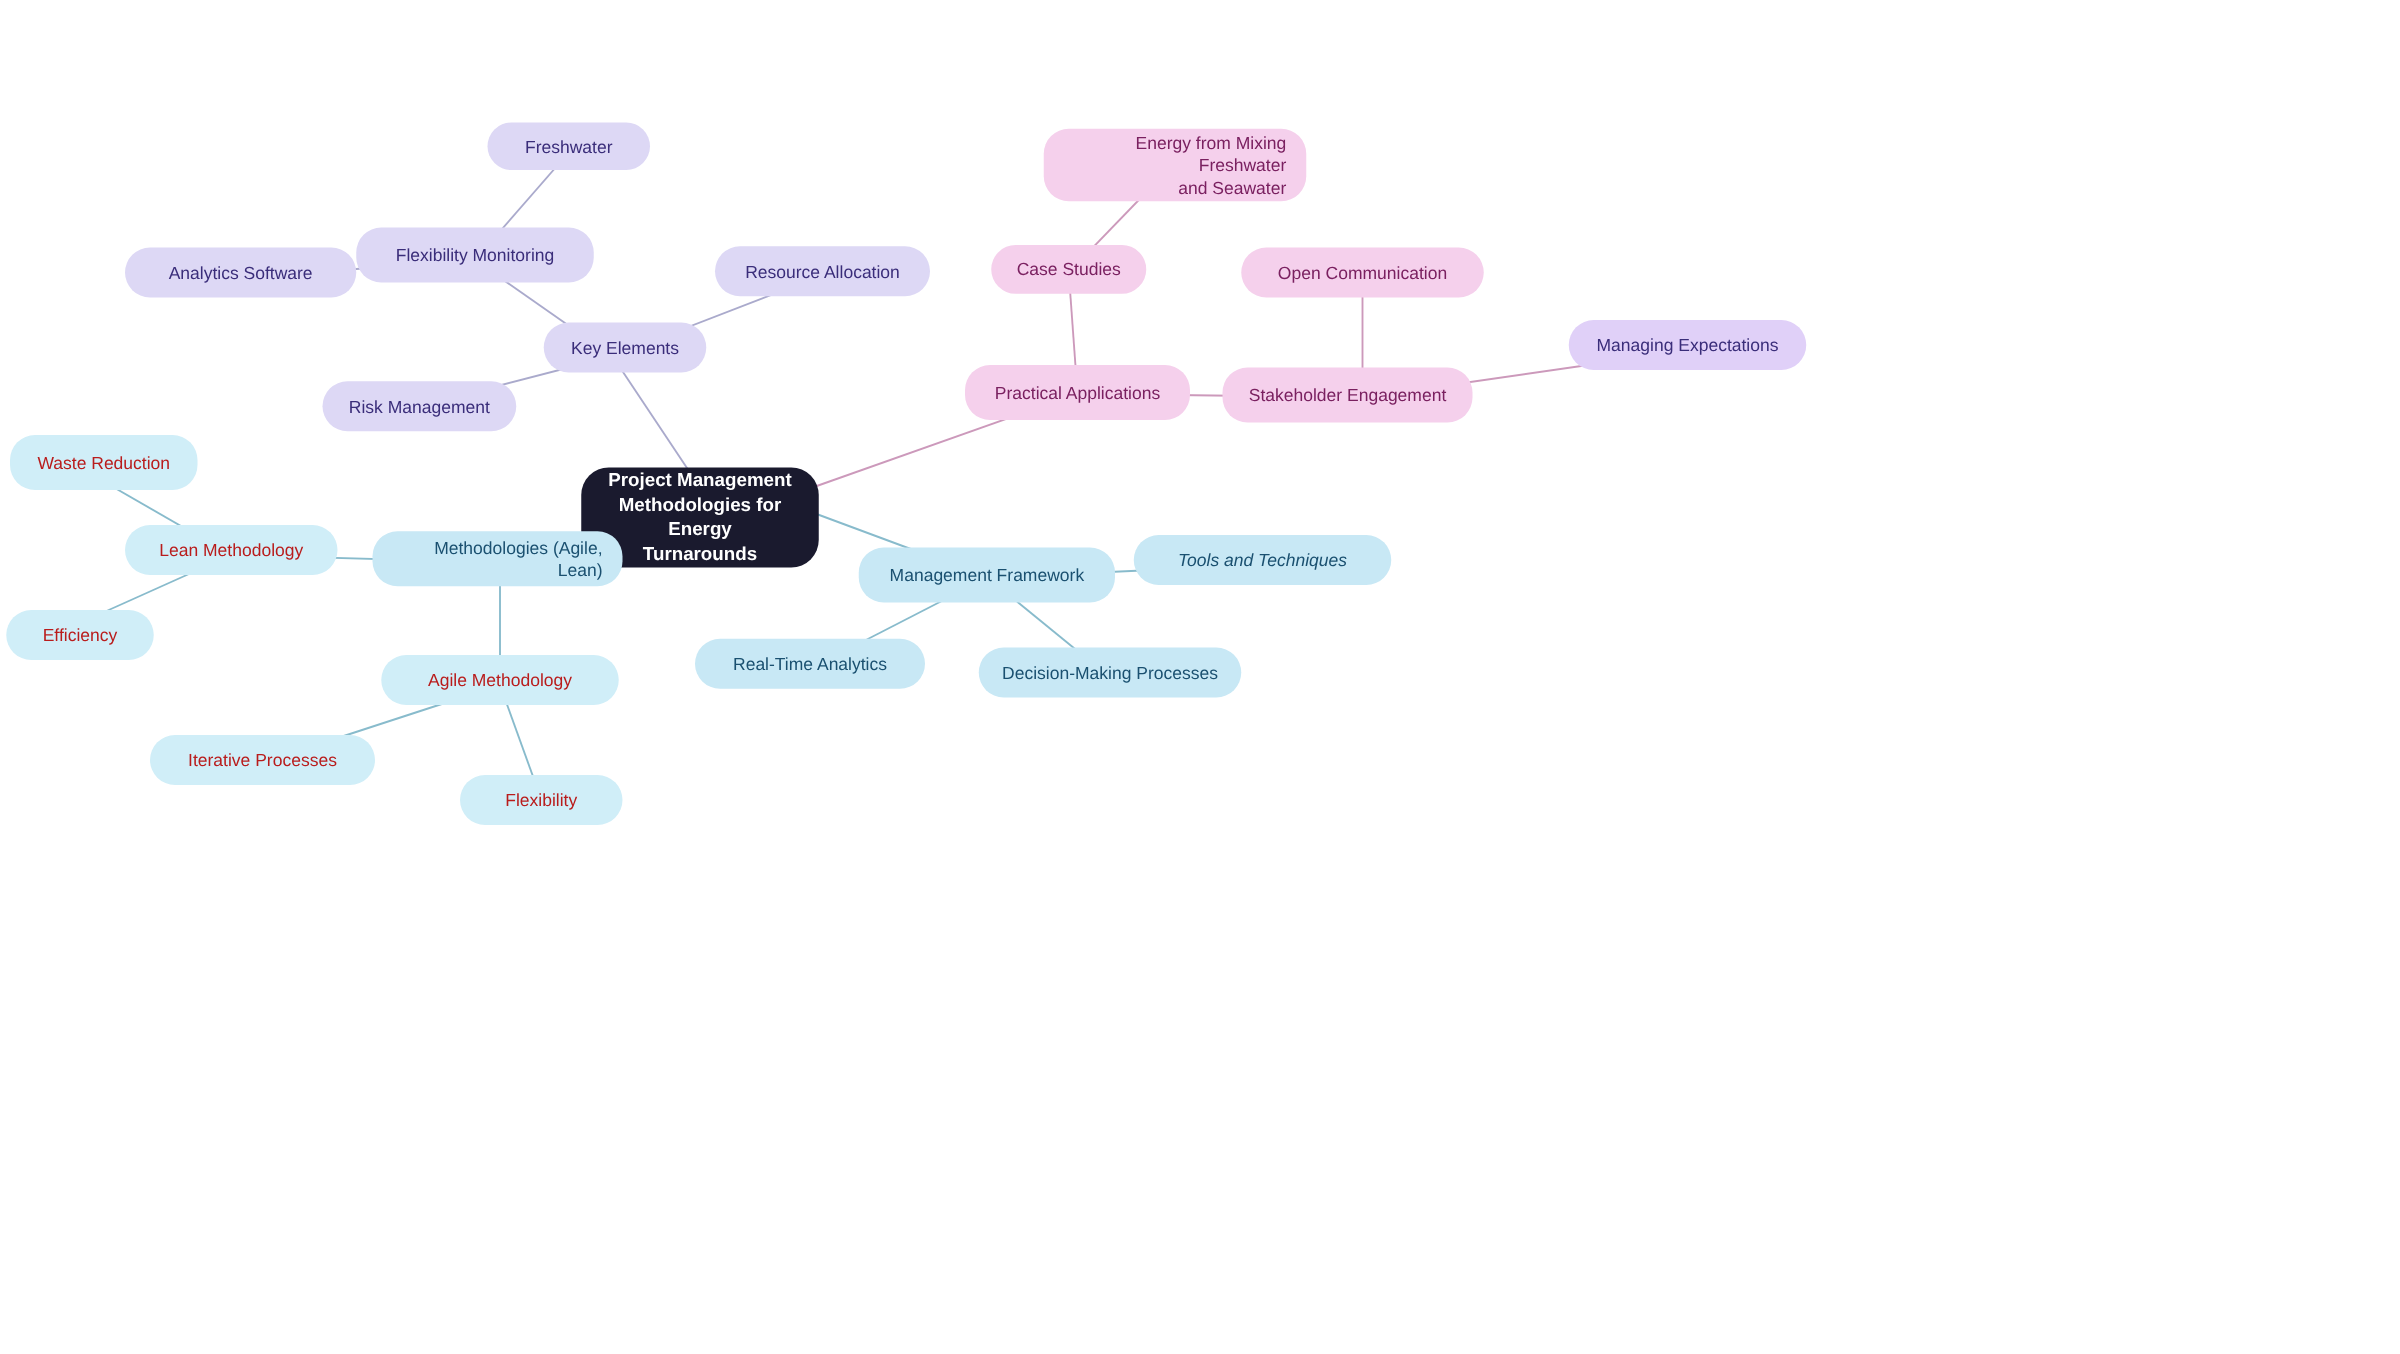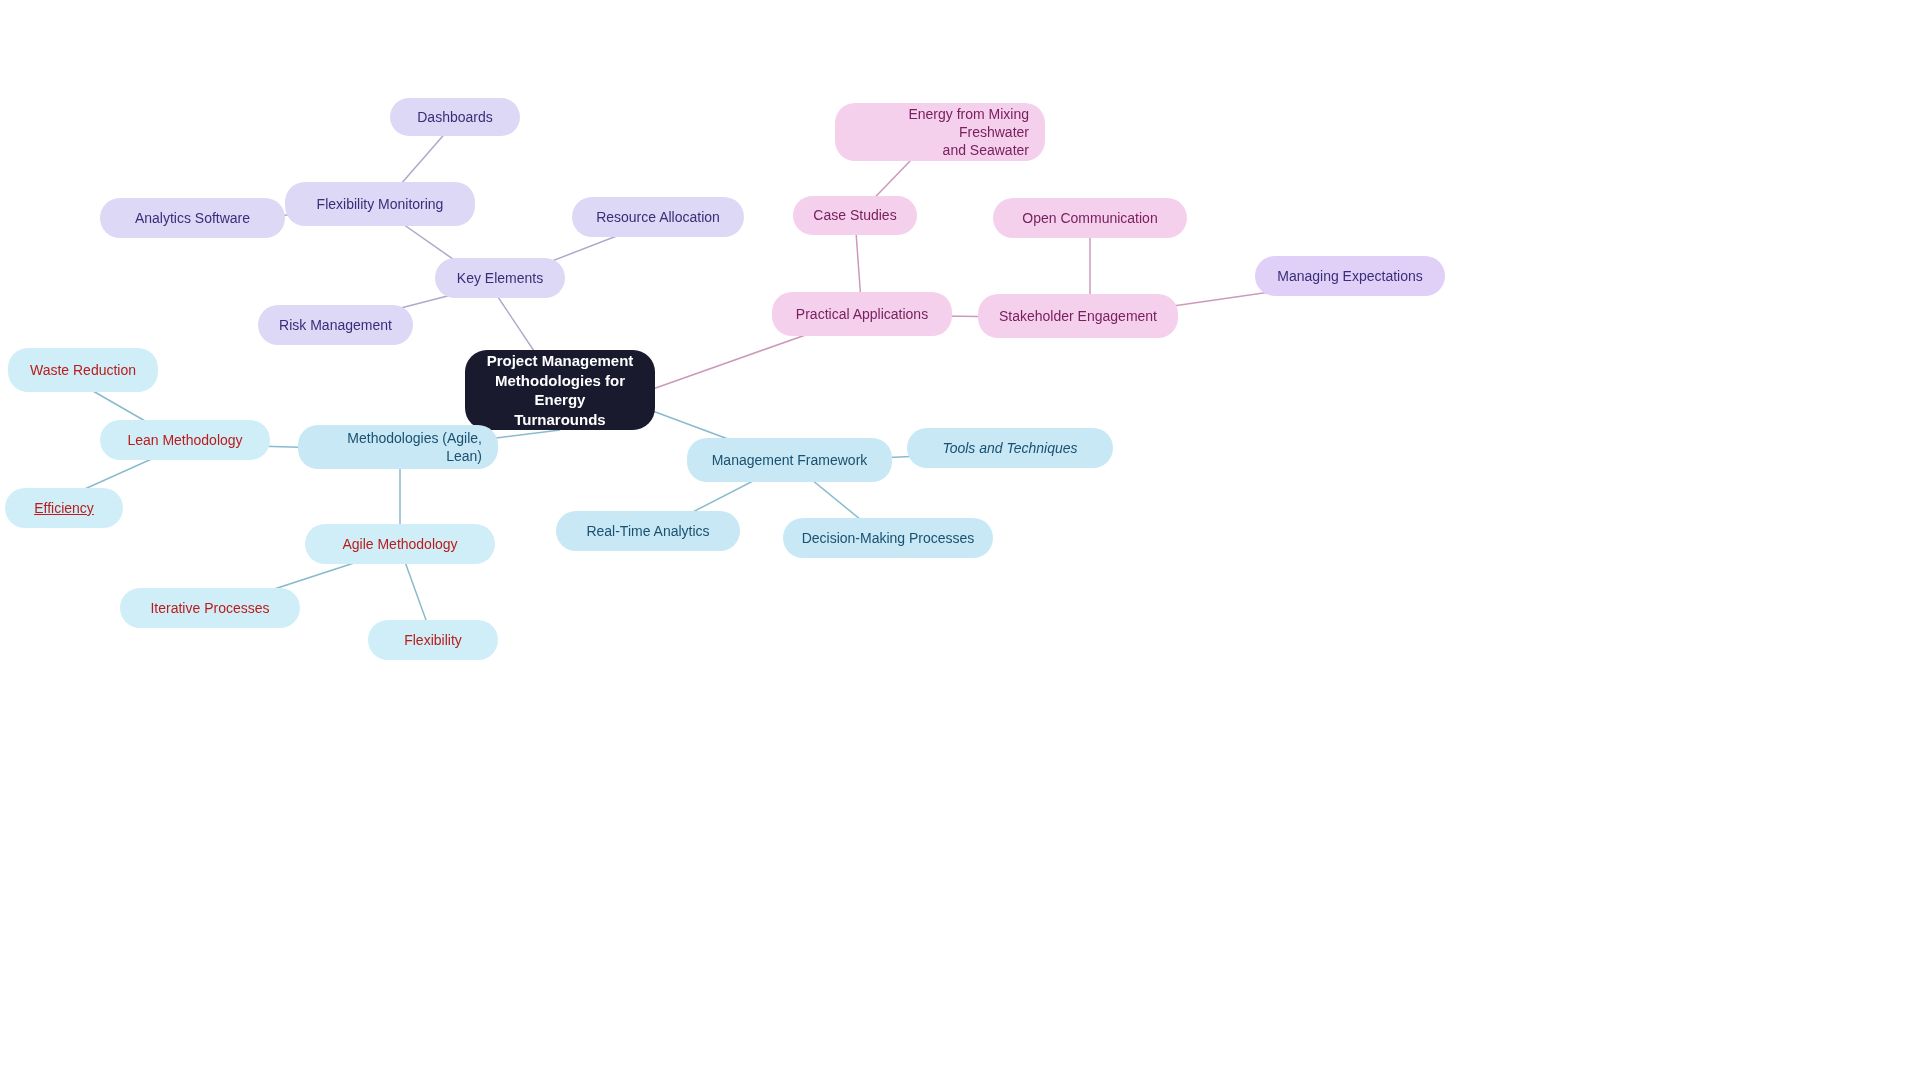--- a/index.html
+++ b/index.html
@@ -33,20 +33,21 @@
       cursor: pointer;
     }
     .node-center {
       background: #1a1a2e;
       color: #ffffff;
       font-size: 15px;
       font-weight: 600;
       border-radius: 22px;
       width: 190px;
       height: 80px;
+      margin-top: 24px;
     }
     .node-purple {
       background: #ddd8f5;
       color: #3a2d7a;
       border: none;
     }
     .node-pink {
       background: #f5d0ec;
       color: #7a2060;
       border: none;
@@ -99,21 +100,21 @@
 </svg>
 
 <div class="node node-center" style="left: 465px; top: 350px; width: 190px; height: 80px; white-space: pre-line;">Project Management
 Methodologies for Energy
 Turnarounds</div>
 
 <div class="node node-purple" style="left: 435px; top: 258px; width: 130px; height: 40px;">Key Elements</div>
 
 <div class="node node-purple" style="left: 285px; top: 182px; width: 190px; height: 44px;">Flexibility Monitoring</div>
 
-<div class="node node-purple" style="left: 390px; top: 98px; width: 130px; height: 38px;">Dashboards</div>
+<div class="node node-purple" style="left: 390px; top: 98px; width: 130px; height: 38px;">Freshwater</div>
 
 <div class="node node-purple" style="left: 100px; top: 198px; width: 185px; height: 40px;">Analytics Software</div>
 
 <div class="node node-purple" style="left: 572px; top: 197px; width: 172px; height: 40px;">Resource Allocation</div>
 
 <div class="node node-purple" style="left: 258px; top: 305px; width: 155px; height: 40px;">Risk Management</div>
 
 <div class="node node-pink" style="left: 772px; top: 292px; width: 180px; height: 44px;">Practical Applications</div>
 
 <div class="node node-pink" style="left: 793px; top: 196px; width: 124px; height: 39px;">Case Studies</div>
@@ -126,21 +127,21 @@
 <div class="node node-pink" style="left: 993px; top: 198px; width: 194px; height: 40px;">Open Communication</div>
 
 <div class="node node-purple" style="left: 1255px; top: 256px; width: 190px; height: 40px; background: #e0d0f8;">Managing Expectations</div>
 
 <div class="node node-blue" style="left: 298px; top: 425px; width: 200px; height: 44px; text-align: right;">Methodologies (Agile, Lean)</div>
 
 <div class="node node-lightblue" style="left: 100px; top: 420px; width: 170px; height: 40px;">Lean Methodology</div>
 
 <div class="node node-lightblue" style="left: 8px; top: 348px; width: 150px; height: 44px;">Waste Reduction</div>
 
-<div class="node node-lightblue" style="left: 5px; top: 488px; width: 118px; height: 40px; text-decoration: underline;">Efficiency</div>
+<div class="node node-lightblue" style="left: 5px; top: 488px; width: 118px; height: 40px;">Efficiency</div>
 
 <div class="node node-lightblue" style="left: 305px; top: 524px; width: 190px; height: 40px;">Agile Methodology</div>
 
 <div class="node node-lightblue" style="left: 120px; top: 588px; width: 180px; height: 40px;">Iterative Processes</div>
 
 <div class="node node-lightblue" style="left: 368px; top: 620px; width: 130px; height: 40px;">Flexibility</div>
 
 <div class="node node-blue" style="left: 687px; top: 438px; width: 205px; height: 44px;">Management Framework</div>
 
 <div class="node node-blue" style="left: 907px; top: 428px; width: 206px; height: 40px; font-style: italic;">Tools and Techniques</div>

